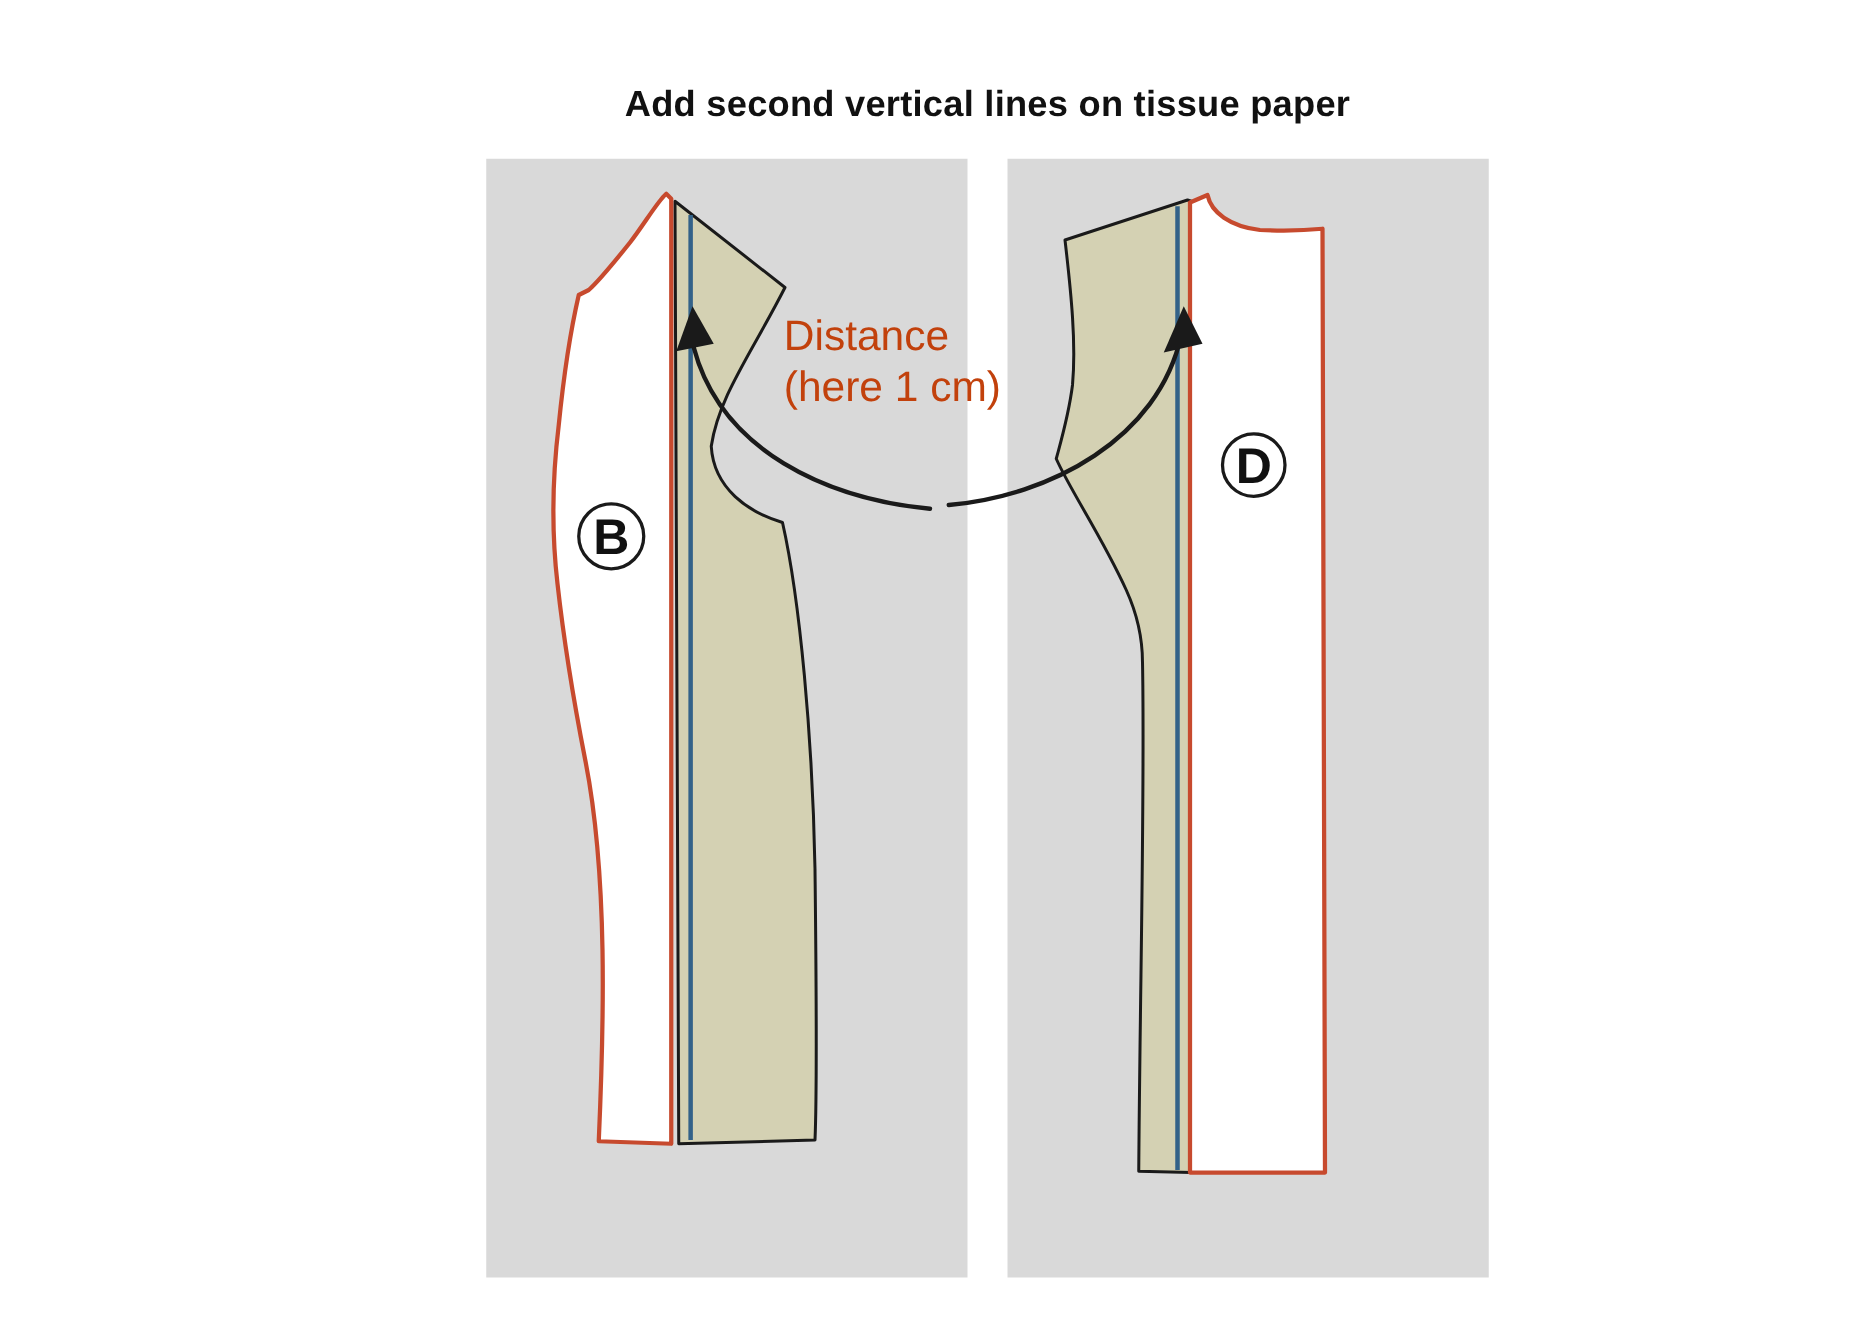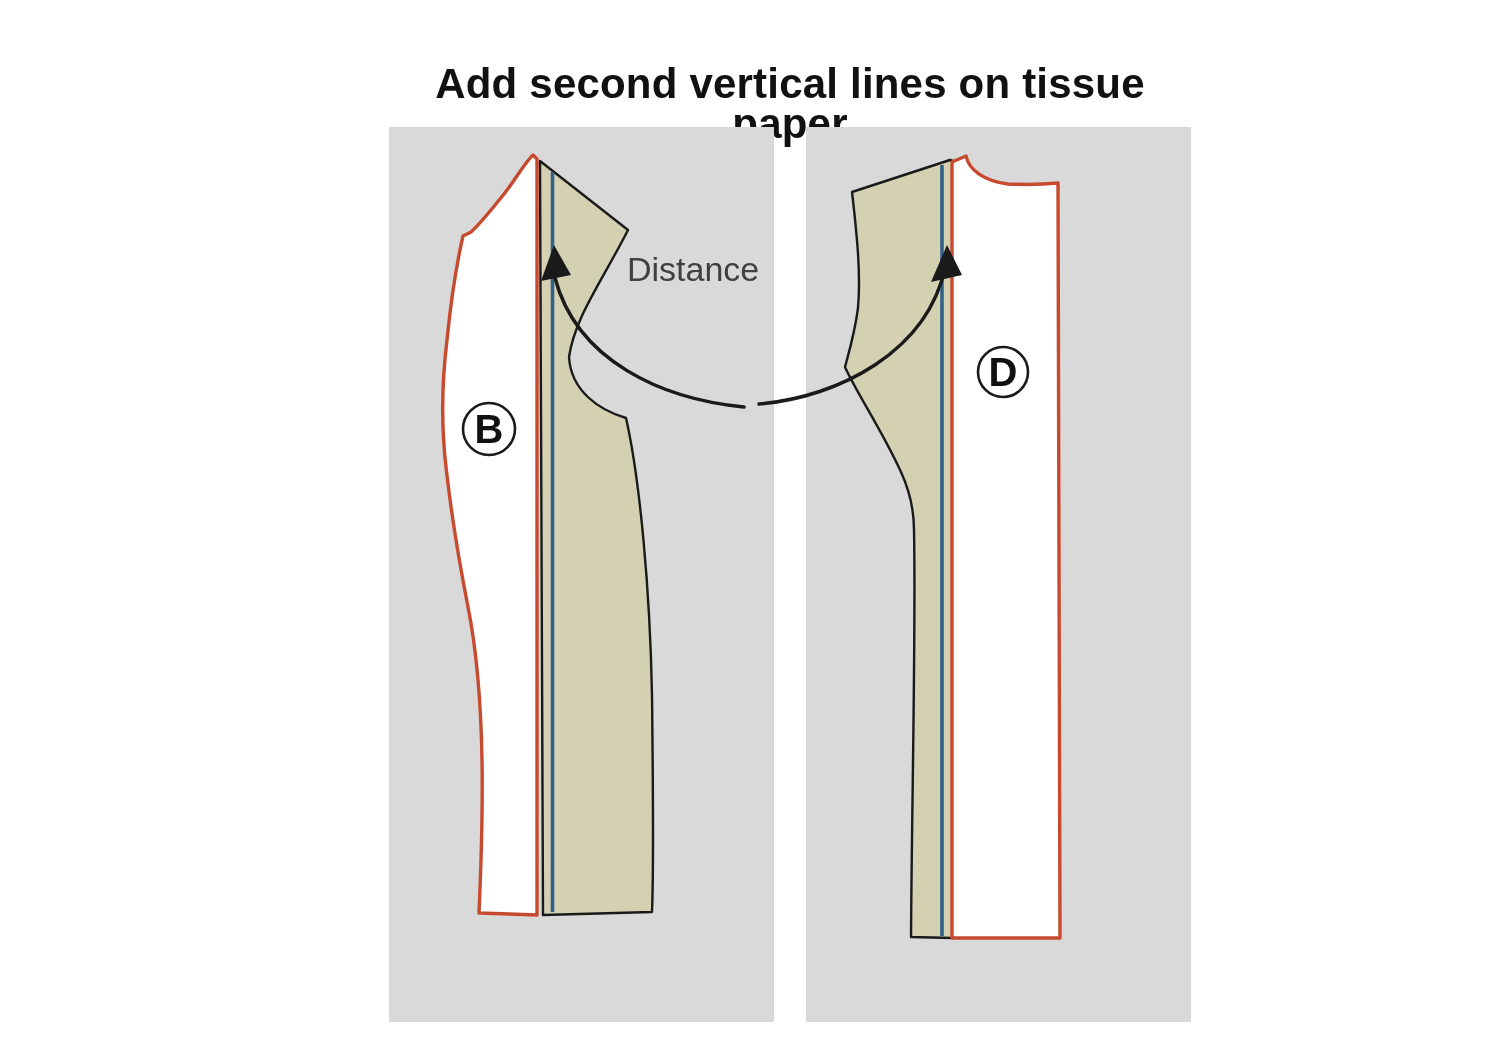--- a/index.html
+++ b/index.html
@@ -1,26 +1,26 @@
 <!DOCTYPE html>
 <html><head>
 <meta charset="utf-8">
 <style>
   html,body{margin:0;padding:0;background:#ffffff;}
   body{width:1500px;height:1060px;position:relative;font-family:"Liberation Sans","DejaVu Sans",sans-serif;}
   .canvas{position:absolute;left:0;top:0;width:1500px;height:1060px;background:#ffffff;overflow:hidden;}
   .title{
     position:absolute;left:390px;top:64px;width:800px;
-    text-align:center;font-size:42px;line-height:40px;font-weight:600;
+    text-align:center;font-size:29px;line-height:40px;font-weight:600;
     color:#111111;letter-spacing:0.2px;
   }
   .diagram-svg{position:absolute;left:0;top:0;}
   .annotation{
     position:absolute;left:627px;top:249px;
-    font-size:34px;line-height:41px;font-weight:400;color:#404040;
+    font-size:34px;line-height:41px;font-weight:400;color:#c2410c;
     white-space:nowrap;
   }
   .circle-letter{
     font-size:40px;font-weight:700;fill:#111111;
     font-family:"Liberation Sans","DejaVu Sans",sans-serif;
   }
 </style>
 </head>
 <body>
 
@@ -86,15 +86,16 @@
 
     <circle cx="489" cy="429" r="26" fill="#ffffff" stroke-width="2.6" stroke="#1a1a1a"></circle>
     <text class="circle-letter" x="489" y="443" text-anchor="middle">B</text>
 
     <circle cx="1003" cy="372" r="25" fill="#ffffff" stroke-width="2.6" stroke="#1a1a1a"></circle>
     <text class="circle-letter" x="1003" y="386" text-anchor="middle">D</text>
   </svg>
 
   <div class="annotation">
     <div>Distance</div>
+    <div>(here 1 cm)</div>
   </div>
 
 </div>
 
 </body></html>

